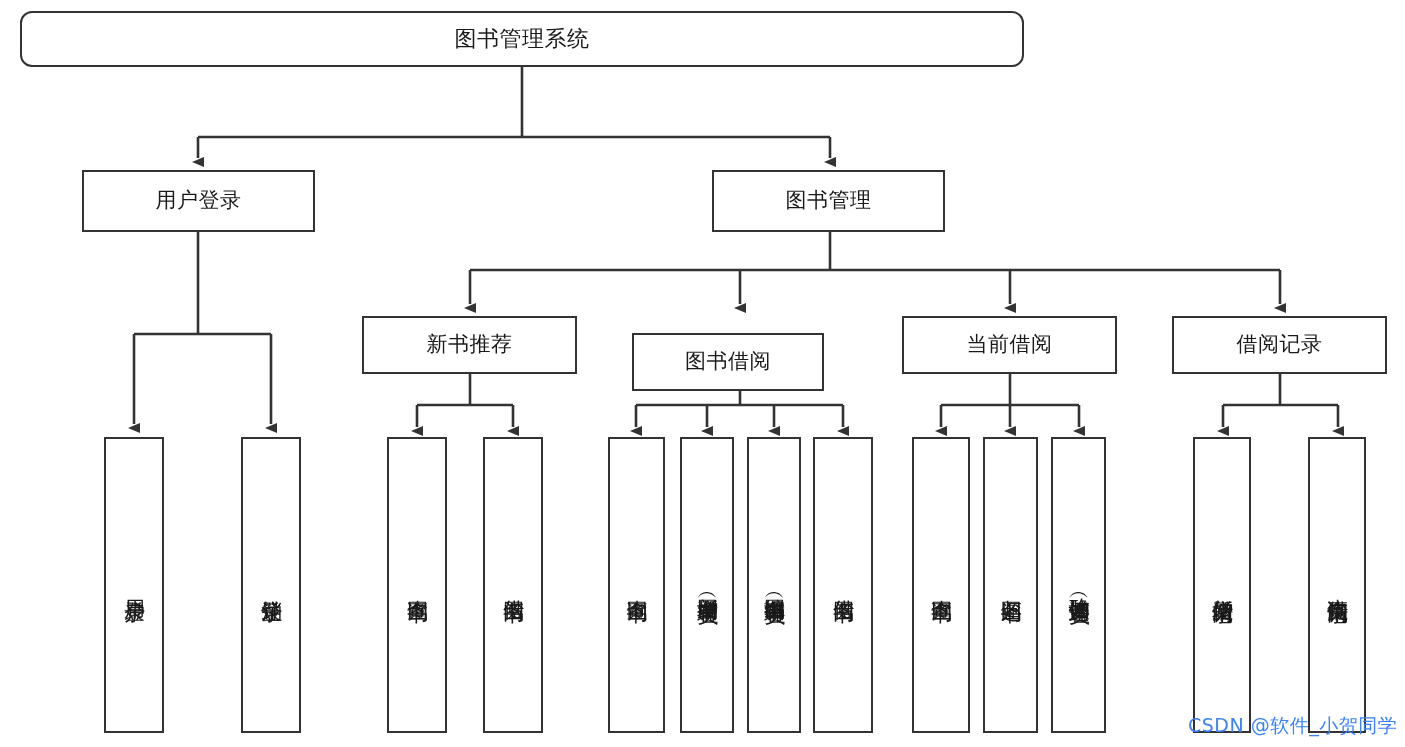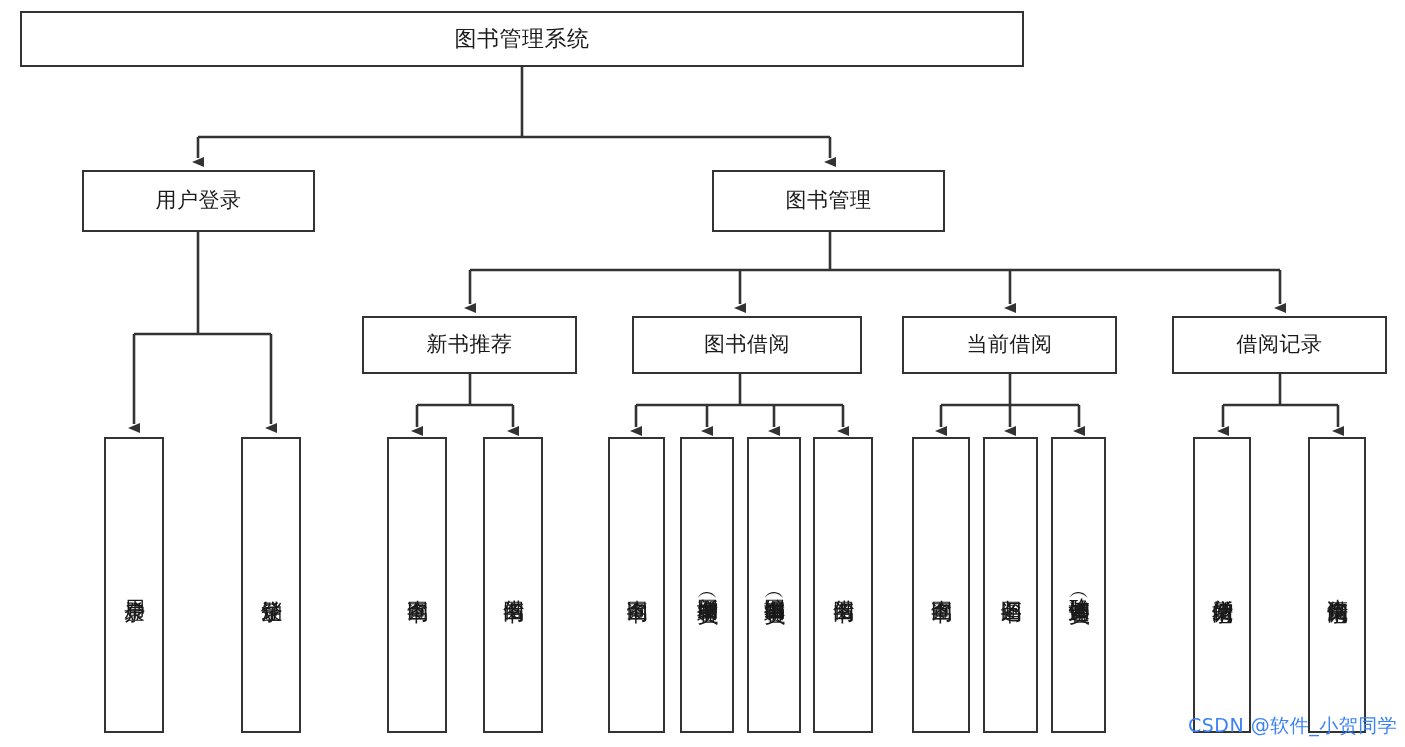--- a/index.html
+++ b/index.html
@@ -118,35 +118,35 @@
       <path d="M1010,405 L1010,427" marker-end="url(#arrow)"></path>
       <path d="M1079,405 L1079,427" marker-end="url(#arrow)"></path>
 
       <path d="M1280,374 L1280,405"></path>
       <path d="M1223,405 L1338,405"></path>
       <path d="M1223,405 L1223,427" marker-end="url(#arrow)"></path>
       <path d="M1338,405 L1338,427" marker-end="url(#arrow)"></path>
     </g>
   </svg>
 
-  <div class="node h root" style="left:20px; top:11px; width:1004px; height:56px;">
+  <div class="node h root" style="left:20px; top:11px; width:1004px; height:56px;border-radius:12px;">
     <span class="label">图书管理系统</span>
   </div>
 
   <div class="node h" style="left:82px; top:170px; width:233px; height:62px;">
     <span class="label">用户登录</span>
   </div>
   <div class="node h" style="left:712px; top:170px; width:233px; height:62px;justify-content:center;">
     <span class="label">图书管理</span>
   </div>
 
   <div class="node h" style="left:362px; top:316px; width:215px; height:58px;">
     <span class="label">新书推荐</span>
   </div>
-  <div class="node h" style="left:632px; top:316px; width:230px; height:58px;">
+  <div class="node h" style="left:632px; top:333px; width:192px; height:58px;">
     <span class="label">图书借阅</span>
   </div>
   <div class="node h" style="left:902px; top:316px; width:215px; height:58px;">
     <span class="label">当前借阅</span>
   </div>
   <div class="node h" style="left:1172px; top:316px; width:215px; height:58px;">
     <span class="label">借阅记录</span>
   </div>
 
   <div class="node v" style="left:104px; top:437px; width:60px; height:296px;">

